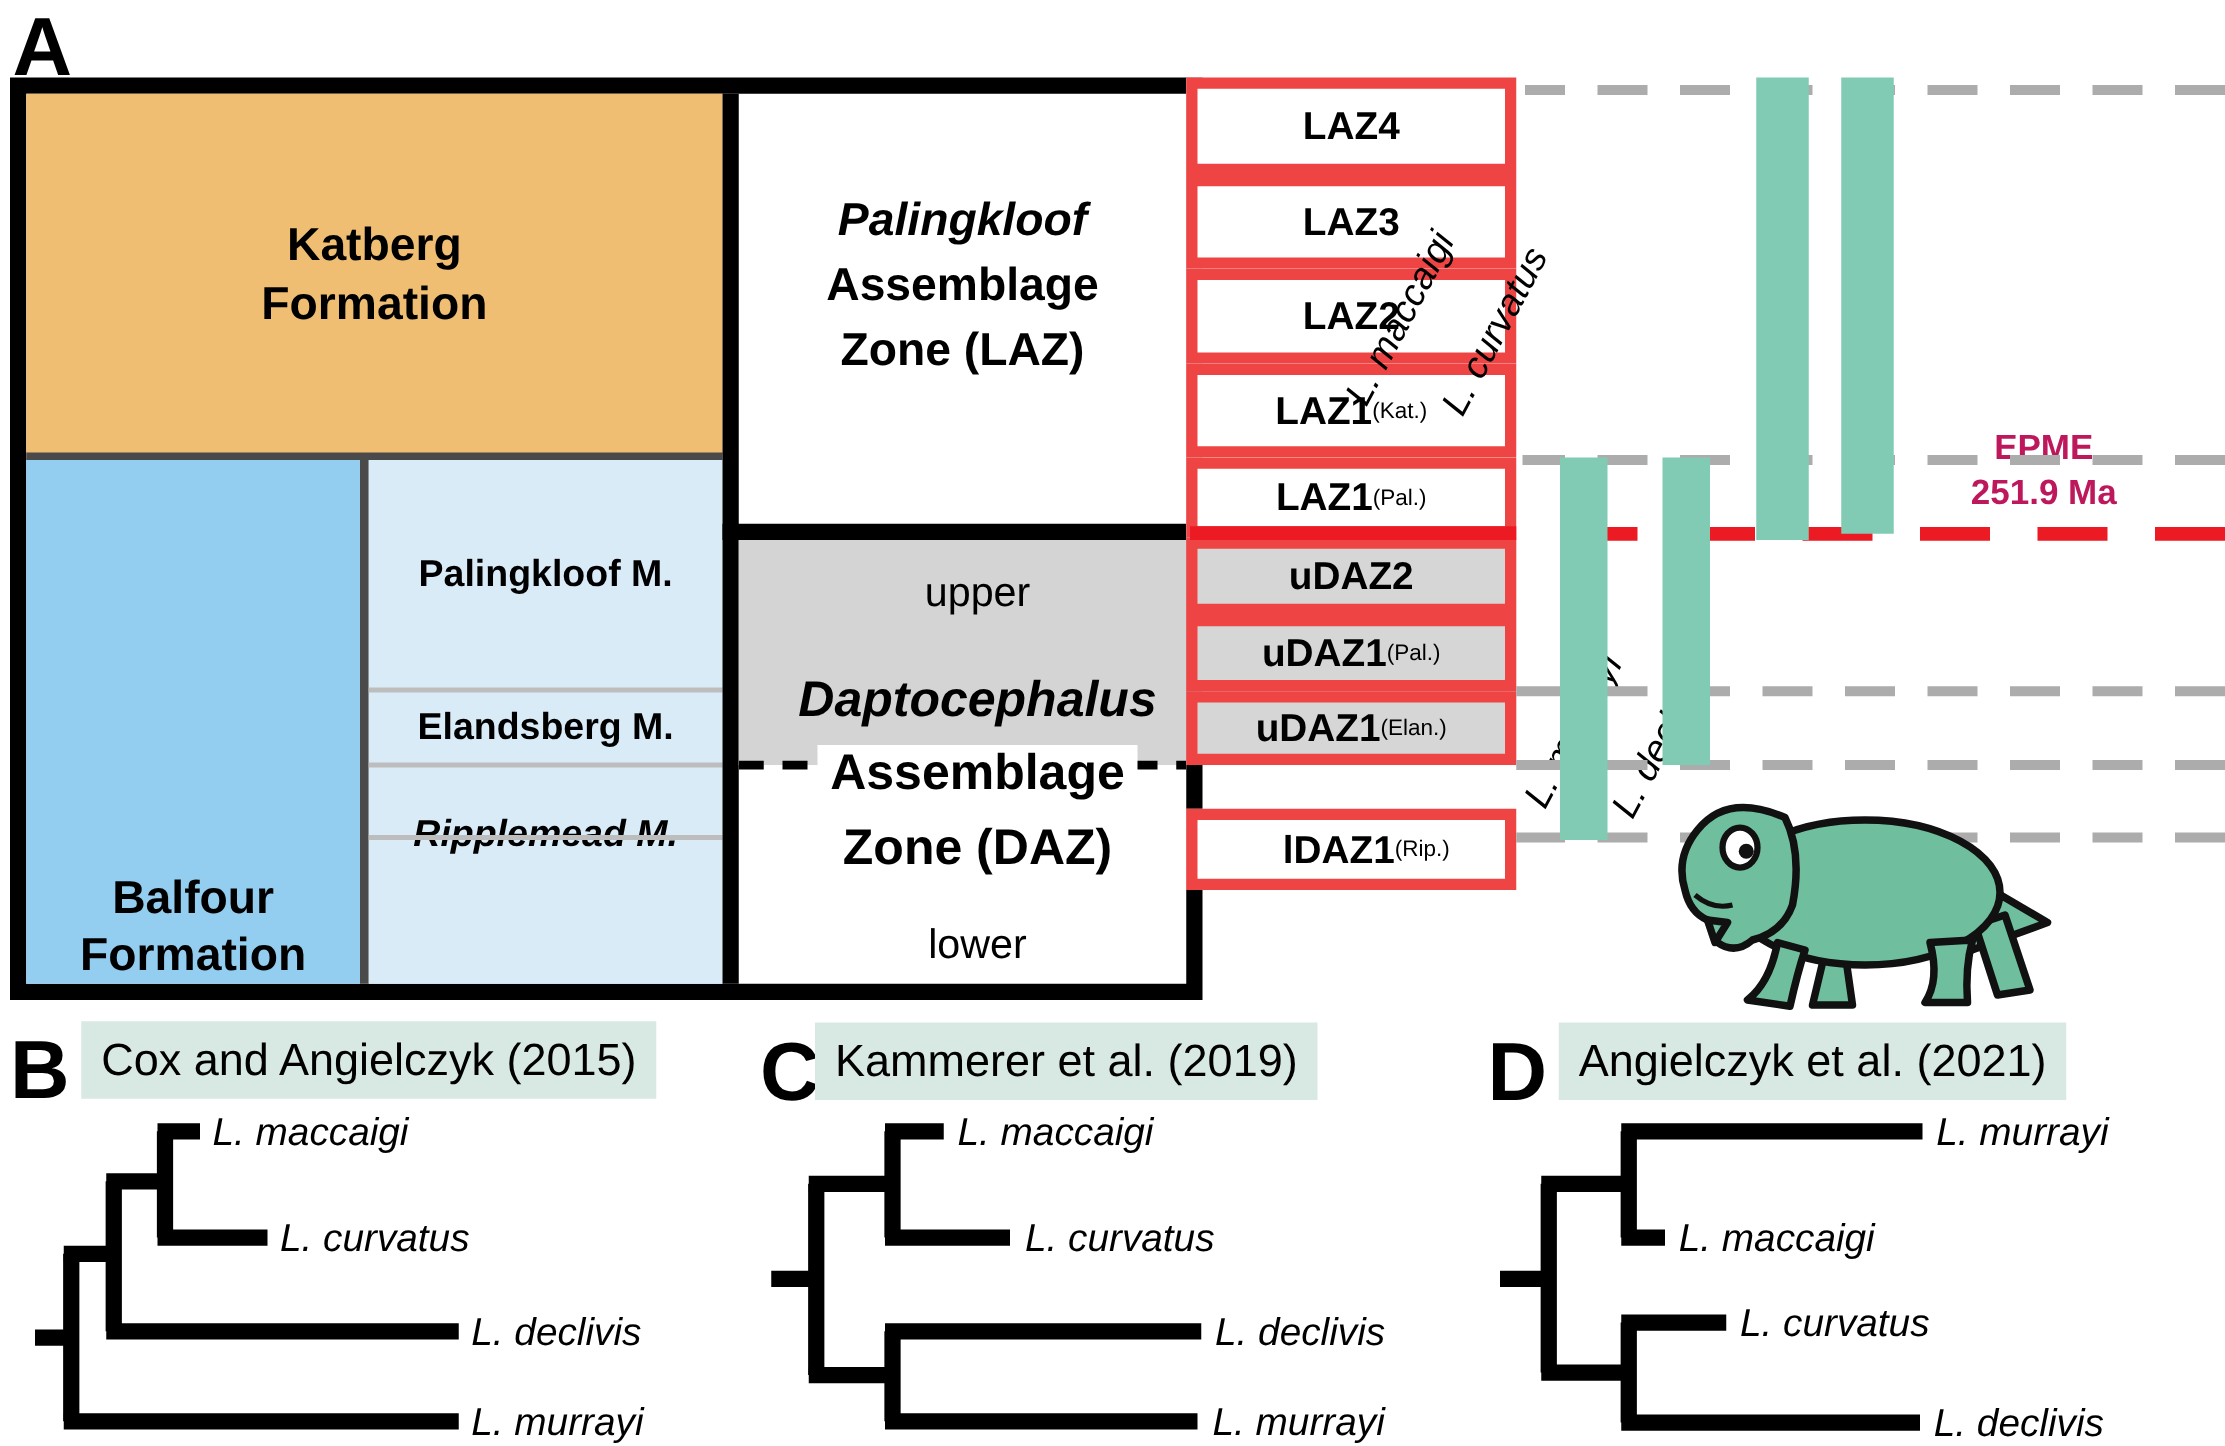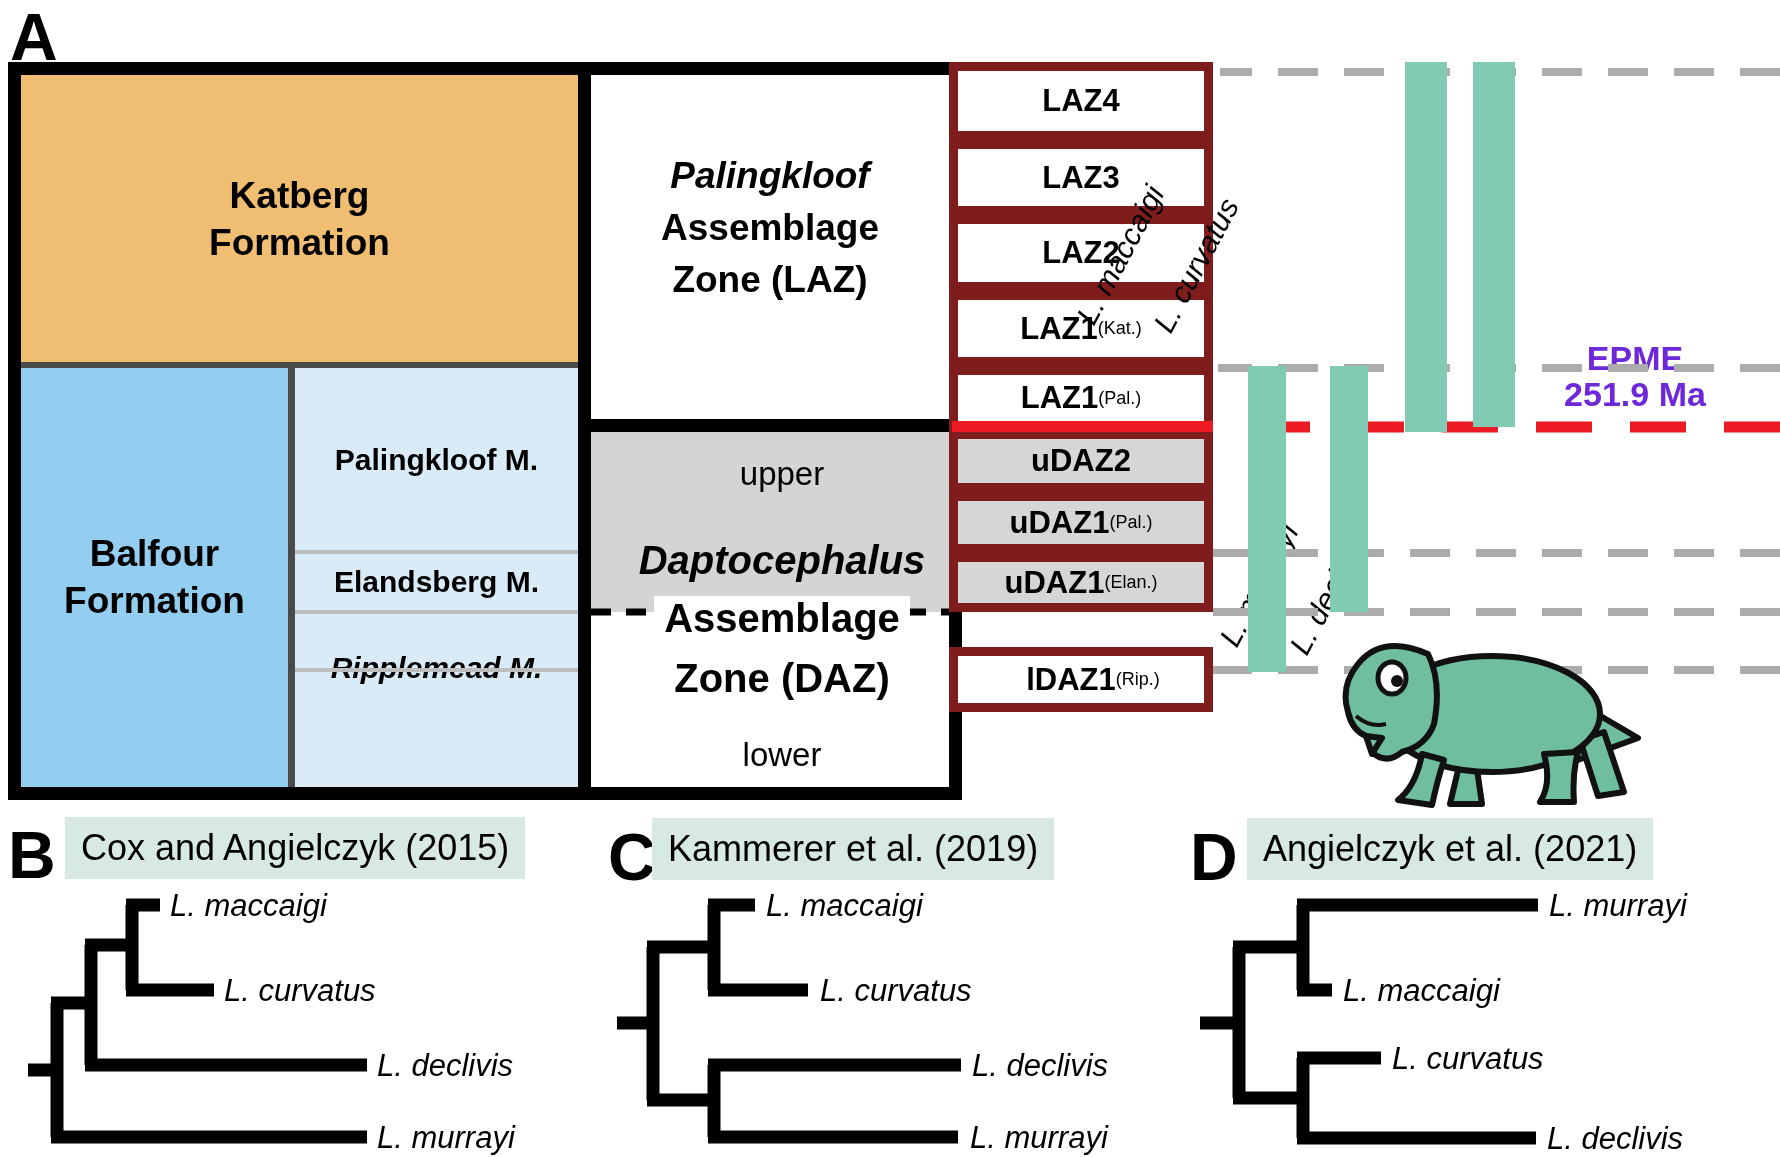--- a/index.html
+++ b/index.html
@@ -6,44 +6,44 @@
   .fig{position:relative;width:1780px;height:1157px;background:#fff;overflow:hidden;
        font-family:"Liberation Sans",sans-serif;color:#000;}
   .abs{position:absolute;}
   .panel-letter{position:absolute;font-weight:bold;font-size:66px;line-height:1;}
   
   .outerbox{position:absolute;left:8px;top:62px;width:954px;height:738px;
             border:13px solid #000;box-sizing:border-box;}
   .katberg{position:absolute;left:21px;top:75px;width:557px;height:289px;background:#F0BE72;
            display:flex;align-items:center;justify-content:center;}
   .balfour{position:absolute;left:21px;top:368px;width:267px;height:419px;background:#93CDEF;
-           display:flex;align-items:center;justify-content:center;}
+           display:flex;align-items:flex-end;justify-content:center;}
   .memberscol{position:absolute;left:295px;top:368px;width:283px;height:419px;background:#DAEBF8;}
   .form-label{font-weight:bold;font-size:37px;text-align:center;line-height:1.25;width:300px;}
   .balfour .form-label{width:220px;}
   .hdark{position:absolute;background:#4A4A4A;}
   .mdiv{position:absolute;left:295px;width:283px;height:4px;background:#BDBDBD;}
   .member{position:absolute;left:295px;width:283px;display:flex;align-items:center;
           justify-content:center;font-weight:bold;font-size:30px;text-align:center;line-height:1.15;}
   .member span{width:250px;}
   .vthick{position:absolute;background:#000;}
   .laz-title{position:absolute;left:591px;top:150px;width:358px;text-align:center;
              font-weight:bold;font-size:37px;line-height:52px;}
   .dazgray{position:absolute;left:591px;top:432px;width:358px;height:180px;background:#D4D4D4;}
   .daz-text{position:absolute;left:603px;width:358px;text-align:center;}
-  .zonebox{position:absolute;left:949px;width:264px;border:9px solid #7f1d1d;box-sizing:border-box;
+  .zonebox{position:absolute;left:949px;width:264px;border:9px solid #ef4444;box-sizing:border-box;
            display:flex;align-items:center;justify-content:center;background:#fff;}
   .zonebox.gray{background:#D6D6D6;}
   .zcode{font-weight:bold;font-size:31px;}
   .zparen{font-size:18px;}
   .redline{position:absolute;left:952px;top:421px;width:261px;height:11px;background:#EC1B23;z-index:6;}
   .species-label{position:absolute;font-style:italic;font-size:30px;white-space:nowrap;
                  transform-origin:left bottom;transform:rotate(-62deg);height:34px;line-height:34px;}
-  .epme{position:absolute;left:1545px;top:340px;width:180px;text-align:center;color:#6d28d9;
-        font-weight:bold;font-size:34px;line-height:36px;}
+  .epme{position:absolute;left:1545px;top:340px;width:180px;text-align:center;color:#be185d;
+        font-weight:bold;font-size:28px;line-height:36px;}
   .refbox{position:absolute;background:#D8E9E3;height:62px;line-height:62px;font-size:36px;
           padding:0 16px;white-space:nowrap;}
   .tree line{stroke:#000;stroke-width:13;}
   .tiplabel{font-style:italic;font-size:31px;fill:#000;}
   svg{display:block;}
 </style>
 </head>
 <body>
 
 <div class="fig">

